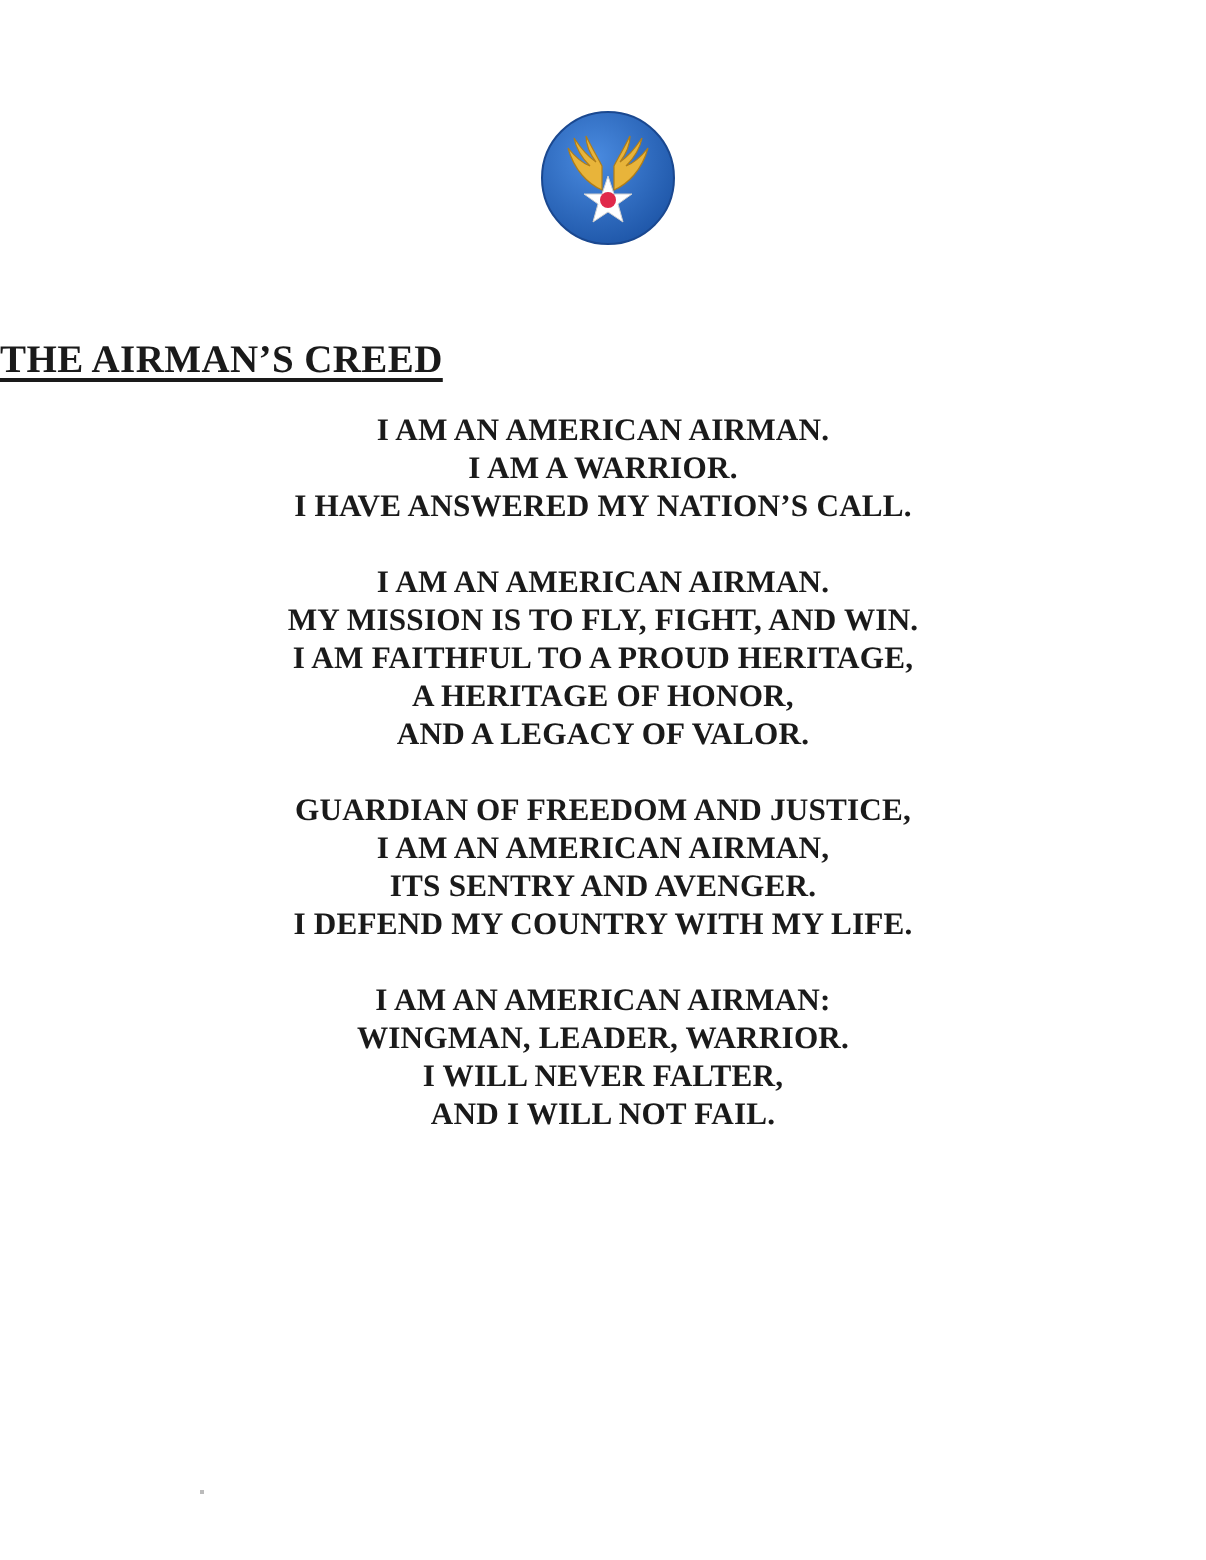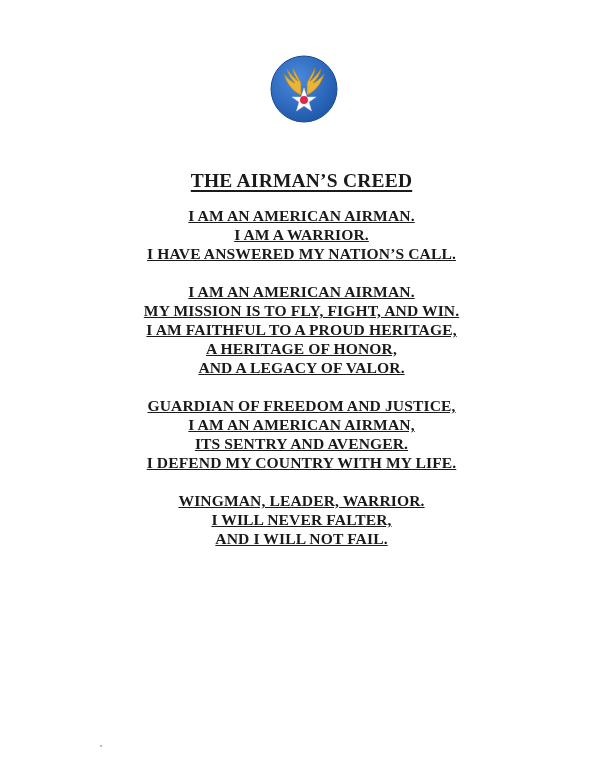--- a/index.html
+++ b/index.html
@@ -1,24 +1,24 @@
 <!DOCTYPE html>
 <html><head>
 <meta charset="utf-8">
 <style>
   html, body { margin: 0; padding: 0; background: #ffffff; }
   body { width: 603px; height: 780px; position: relative; overflow: hidden;
          font-family: "Liberation Serif", "DejaVu Serif", serif; color: #1a1a1a; }
   .emblem { position: absolute; left: 270px; top: 55px; width: 68px; height: 68px; }
-  .title { position: absolute; top: 170px; left: 0; width: 603px; text-align: center;
+  .title { position: absolute; top: 170px; left: 0; width: 603px; text-align: left;
            font-size: 19.5px; font-weight: bold; text-decoration: underline; text-underline-offset: 3px;
            text-decoration-thickness: 1.5px; letter-spacing: 0.2px; }
   .stanzas { position: absolute; top: 206px; left: 0; width: 603px; text-align: center; }
   .stanza { margin: 0 0 19px 0; }
-  .line { font-size: 15.6px; font-weight: bold; line-height: 19px; letter-spacing: 0.1px; white-space: nowrap; text-decoration: underline; }
+  .line { font-size: 15.6px; font-weight: bold; line-height: 19px; letter-spacing: 0.1px; white-space: nowrap; }
   .speck { position: absolute; left: 100px; top: 745px; width: 2px; height: 2px; background: #bbb; }
 </style>
 </head>
 <body>
 
 <div>
 
   <div class="emblem">
     <svg width="68" height="68" viewBox="0 0 68 68">
       <defs>
@@ -54,20 +54,21 @@
       <div class="line">A HERITAGE OF HONOR,</div>
       <div class="line">AND A LEGACY OF VALOR.</div>
     </div>
     <div class="stanza">
       <div class="line">GUARDIAN OF FREEDOM AND JUSTICE,</div>
       <div class="line">I AM AN AMERICAN AIRMAN,</div>
       <div class="line">ITS SENTRY AND AVENGER.</div>
       <div class="line">I DEFEND MY COUNTRY WITH MY LIFE.</div>
     </div>
     <div class="stanza">
+      <div class="line">I AM AN AMERICAN AIRMAN:</div>
       <div class="line">WINGMAN, LEADER, WARRIOR.</div>
       <div class="line">I WILL NEVER FALTER,</div>
       <div class="line">AND I WILL NOT FAIL.</div>
     </div>
   </div>
 
   <div class="speck"></div>
 </div>
 
 </body></html>

